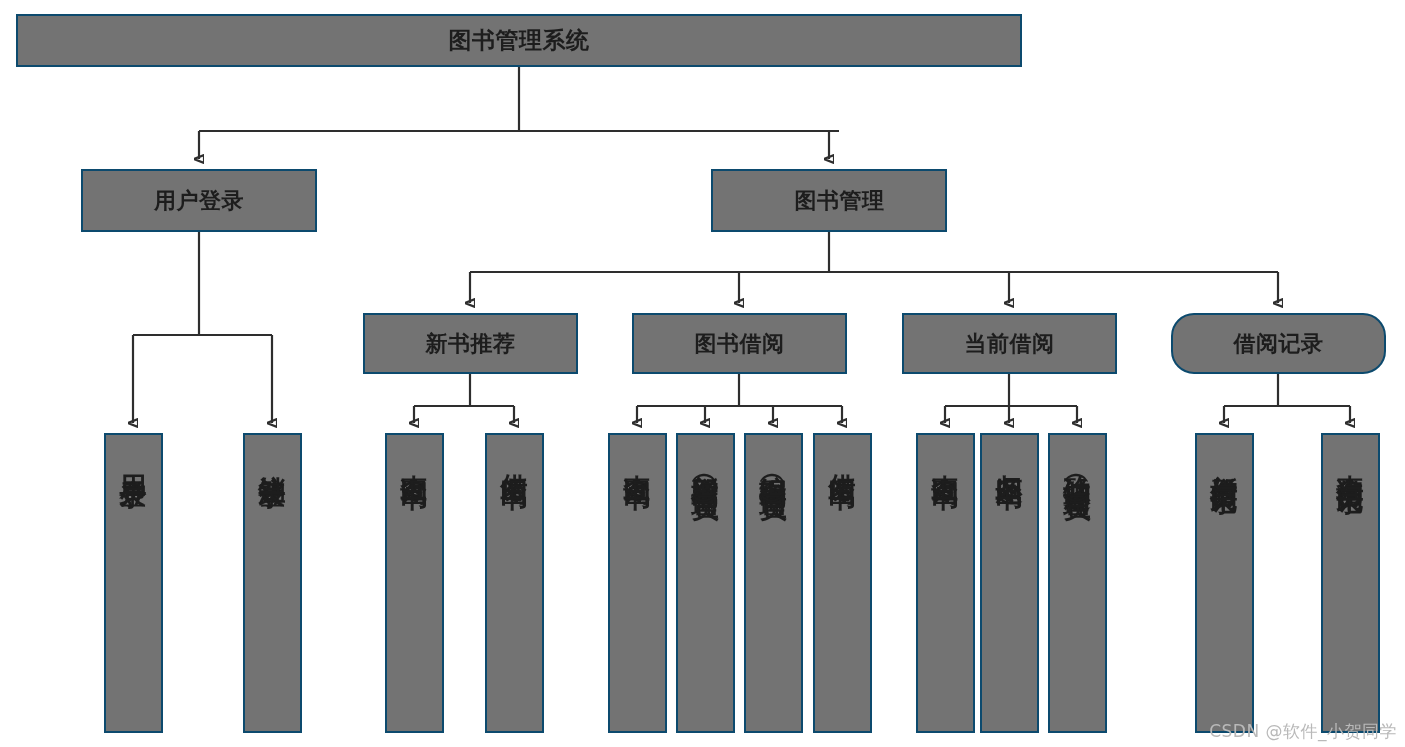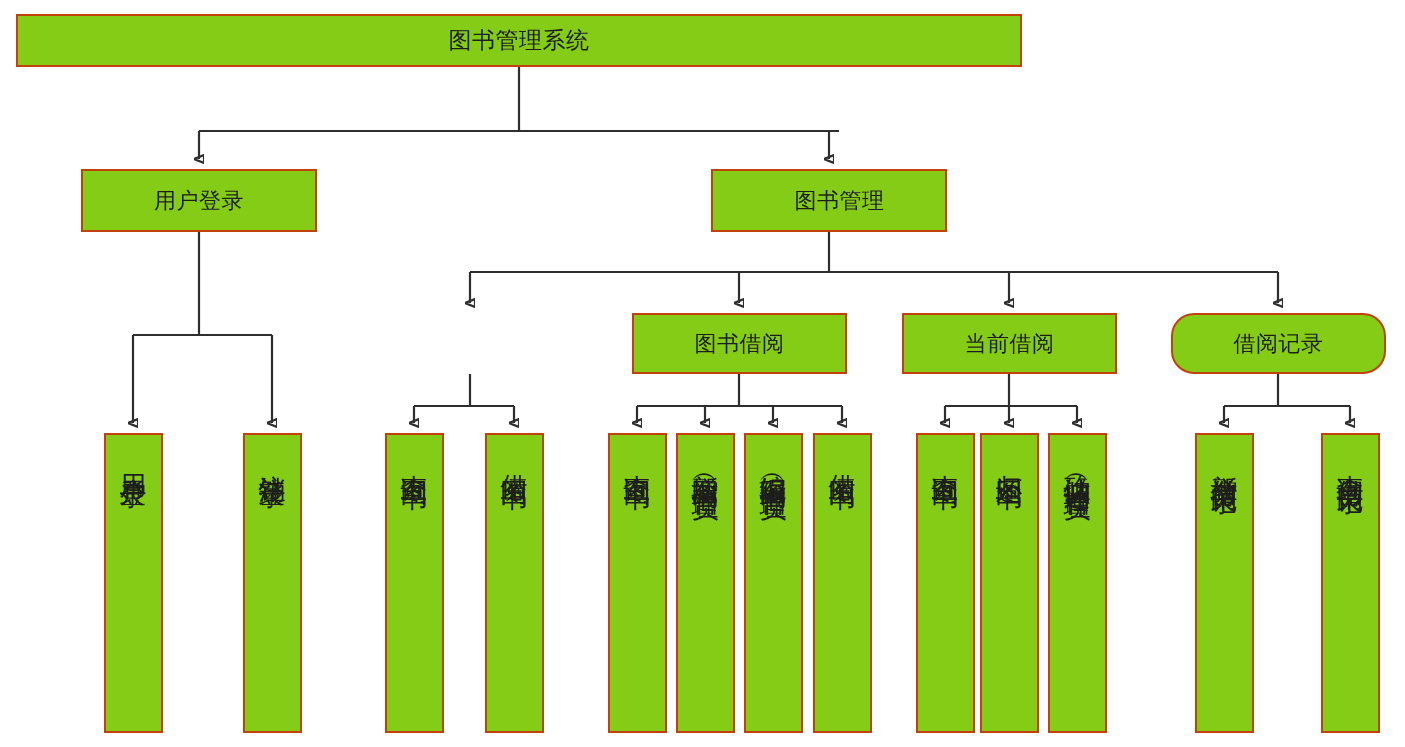--- a/index.html
+++ b/index.html
@@ -13,26 +13,27 @@
   #canvas {
     position: relative;
     width: 1405px;
     height: 747px;
     background: #ffffff;
     overflow: hidden;
   }
   .node {
     position: absolute;
     box-sizing: border-box;
-    background: #84cc16;
-    border: 2px solid #c2410c;
+    background: #737373;
+    border: 2px solid #0c4a6e;
     display: flex;
     align-items: center;
     justify-content: center;
     color: #1d1d1d;
+    font-weight: bold;
   }
   .node .lbl {
     display: block;
     text-align: center;
     line-height: 1.18;
     letter-spacing: 0.5px;
   }
   
   .node.h .lbl {
     font-size: 22px;
@@ -133,20 +134,23 @@
     <span class="lbl">图书管理系统</span>
   </div>
 
   <div class="node h" style="left:81px; top:169px; width:236px; height:63px;">
     <span class="lbl">用户登录</span>
   </div>
   <div class="node h" style="left:711px; top:169px; width:236px; height:63px;padding-left:21px;">
     <span class="lbl">图书管理</span>
   </div>
 
+  <div class="node h" style="left:363px; top:313px; width:215px; height:61px;">
+    <span class="lbl">新书推荐</span>
+  </div>
   <div class="node h" style="left:902px; top:313px; width:215px; height:61px;">
     <span class="lbl">当前借阅</span>
   </div>
   <div class="node h" style="left:632px; top:313px; width:215px; height:61px;">
     <span class="lbl">图书借阅</span>
   </div>
   <div class="node h" style="left:1171px; top:313px; width:215px; height:61px;border-radius:23px;">
     <span class="lbl">借阅记录</span>
   </div>
 
@@ -187,14 +191,15 @@
     <span class="lbl">确认归还（管理员）</span>
   </div>
 
   <div class="node v" style="left:1195px; top:433px; width:59px; height:300px;">
     <span class="lbl">新增借阅记录</span>
   </div>
   <div class="node v" style="left:1321px; top:433px; width:59px; height:300px;">
     <span class="lbl">查询借阅记录</span>
   </div>
 
+  <div class="watermark">CSDN @软件_小贺同学</div>
 
 </div>
 
 </body></html>

